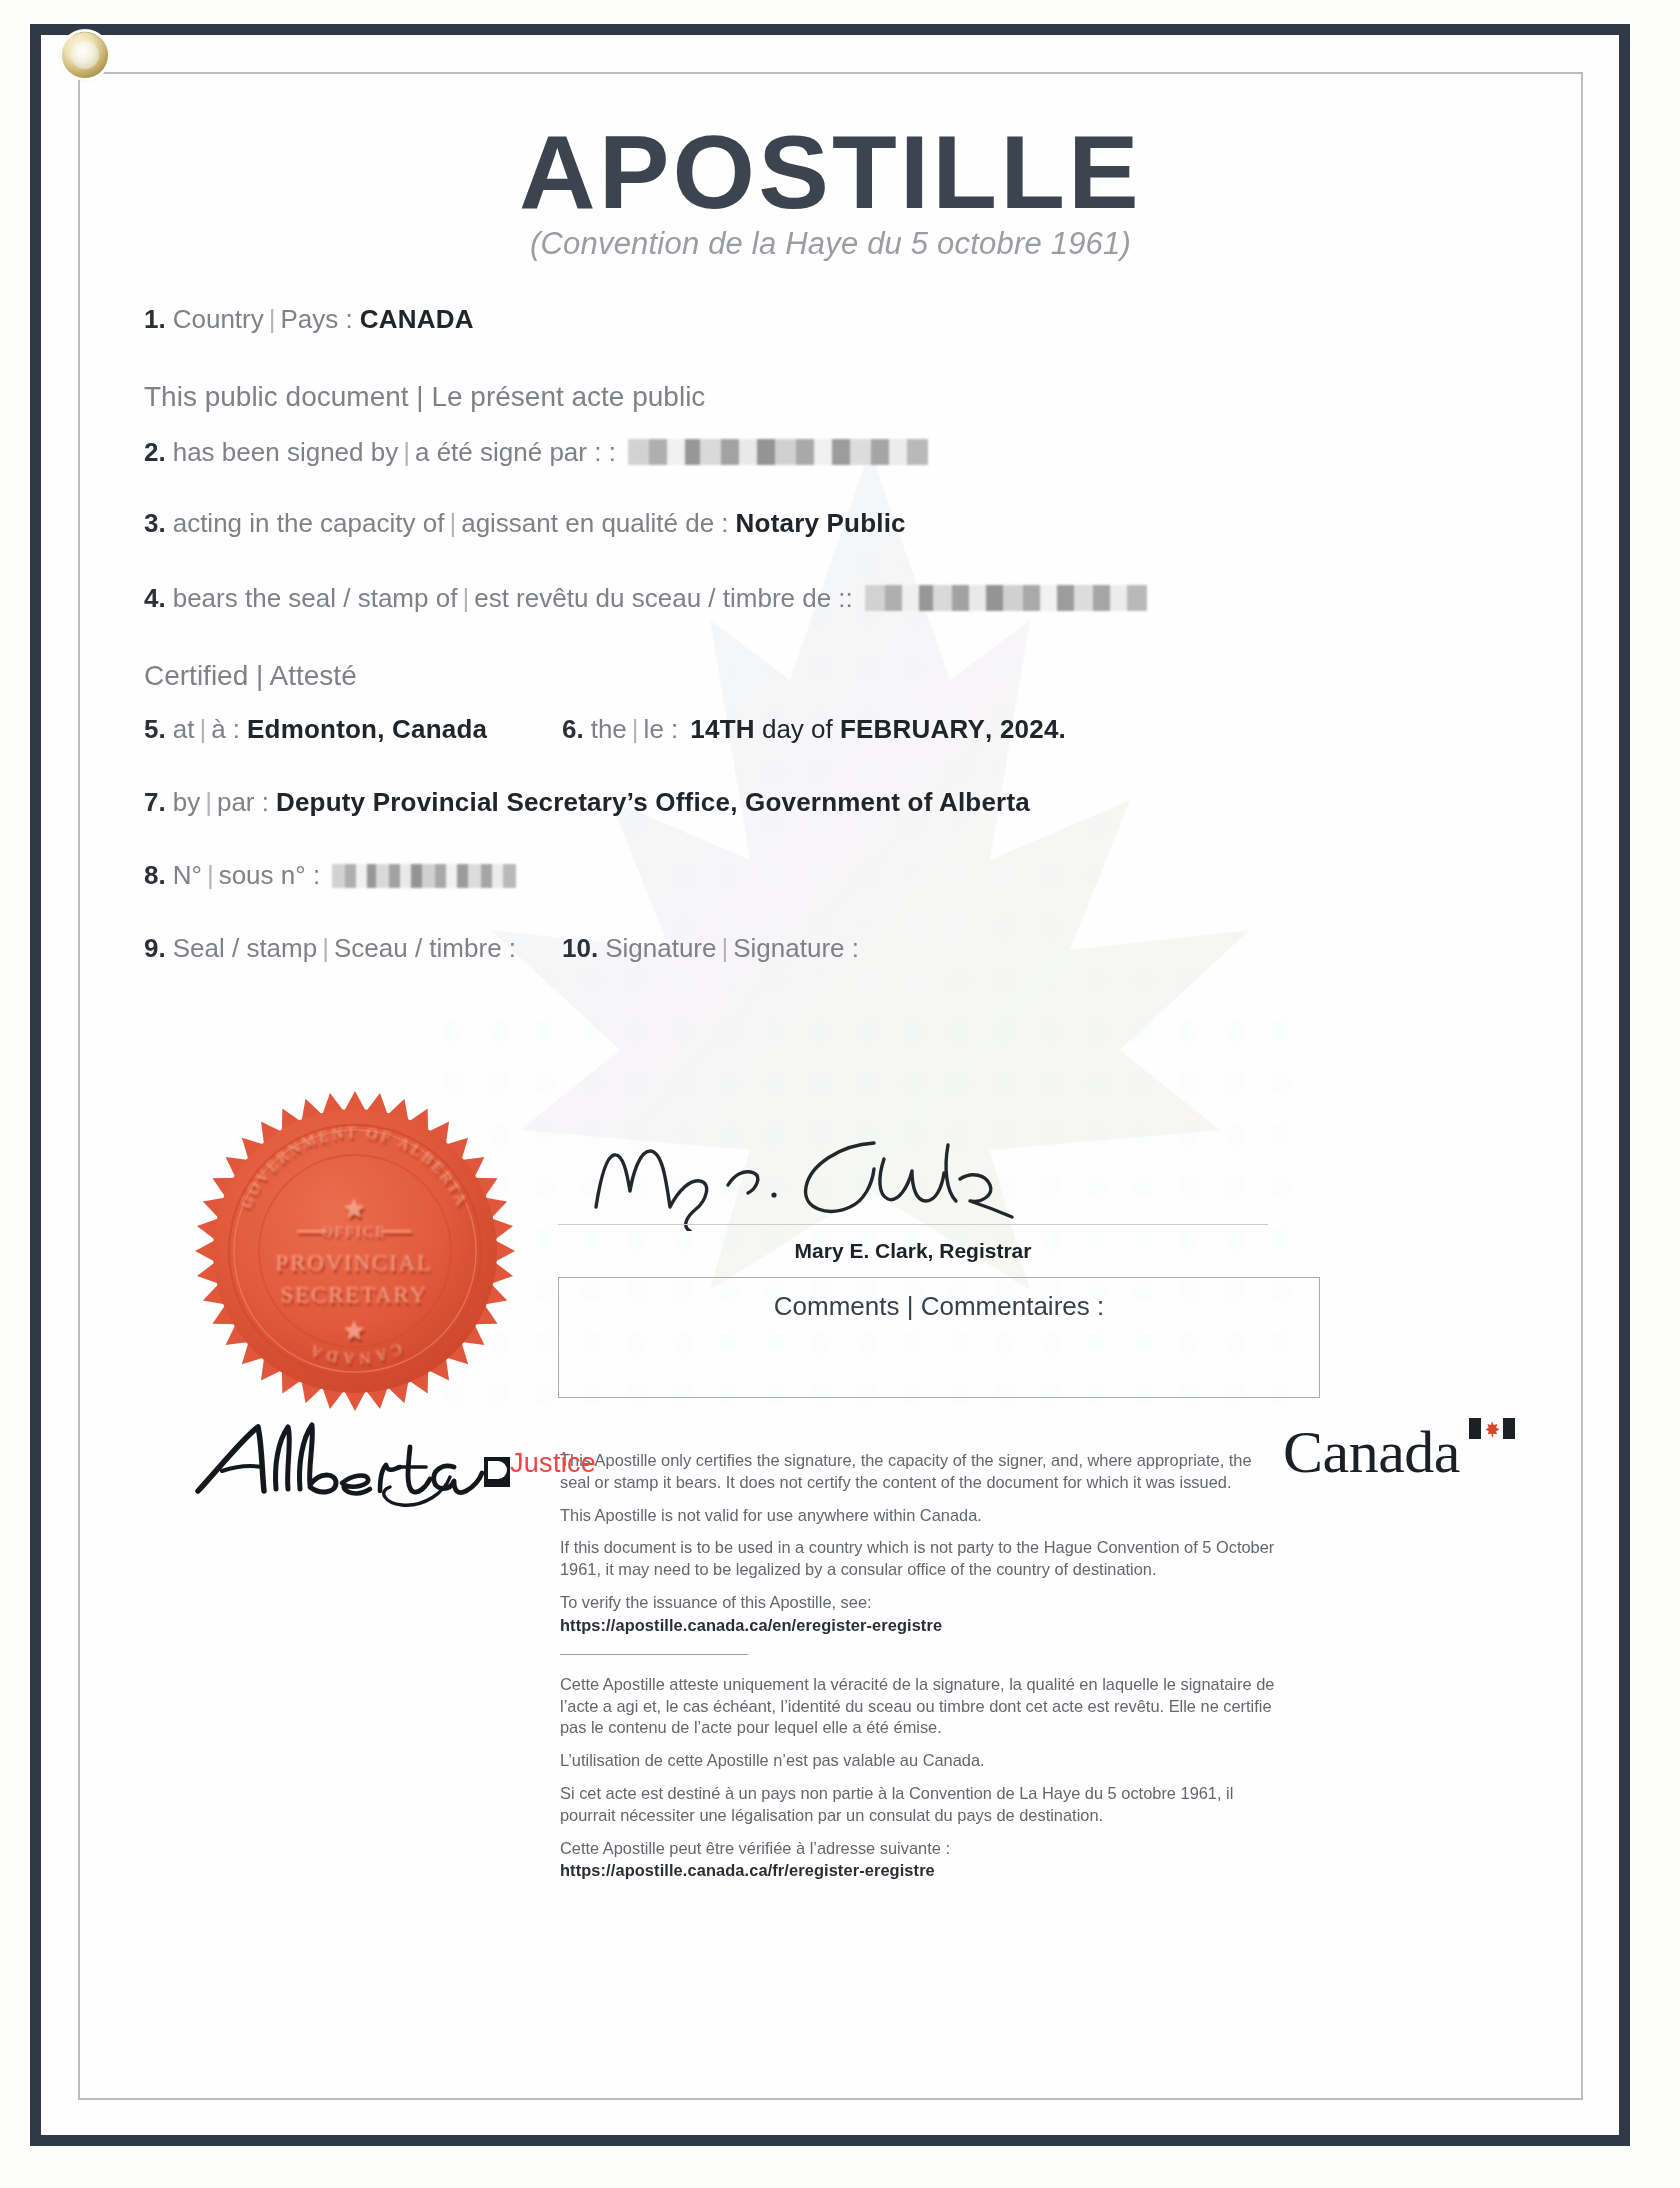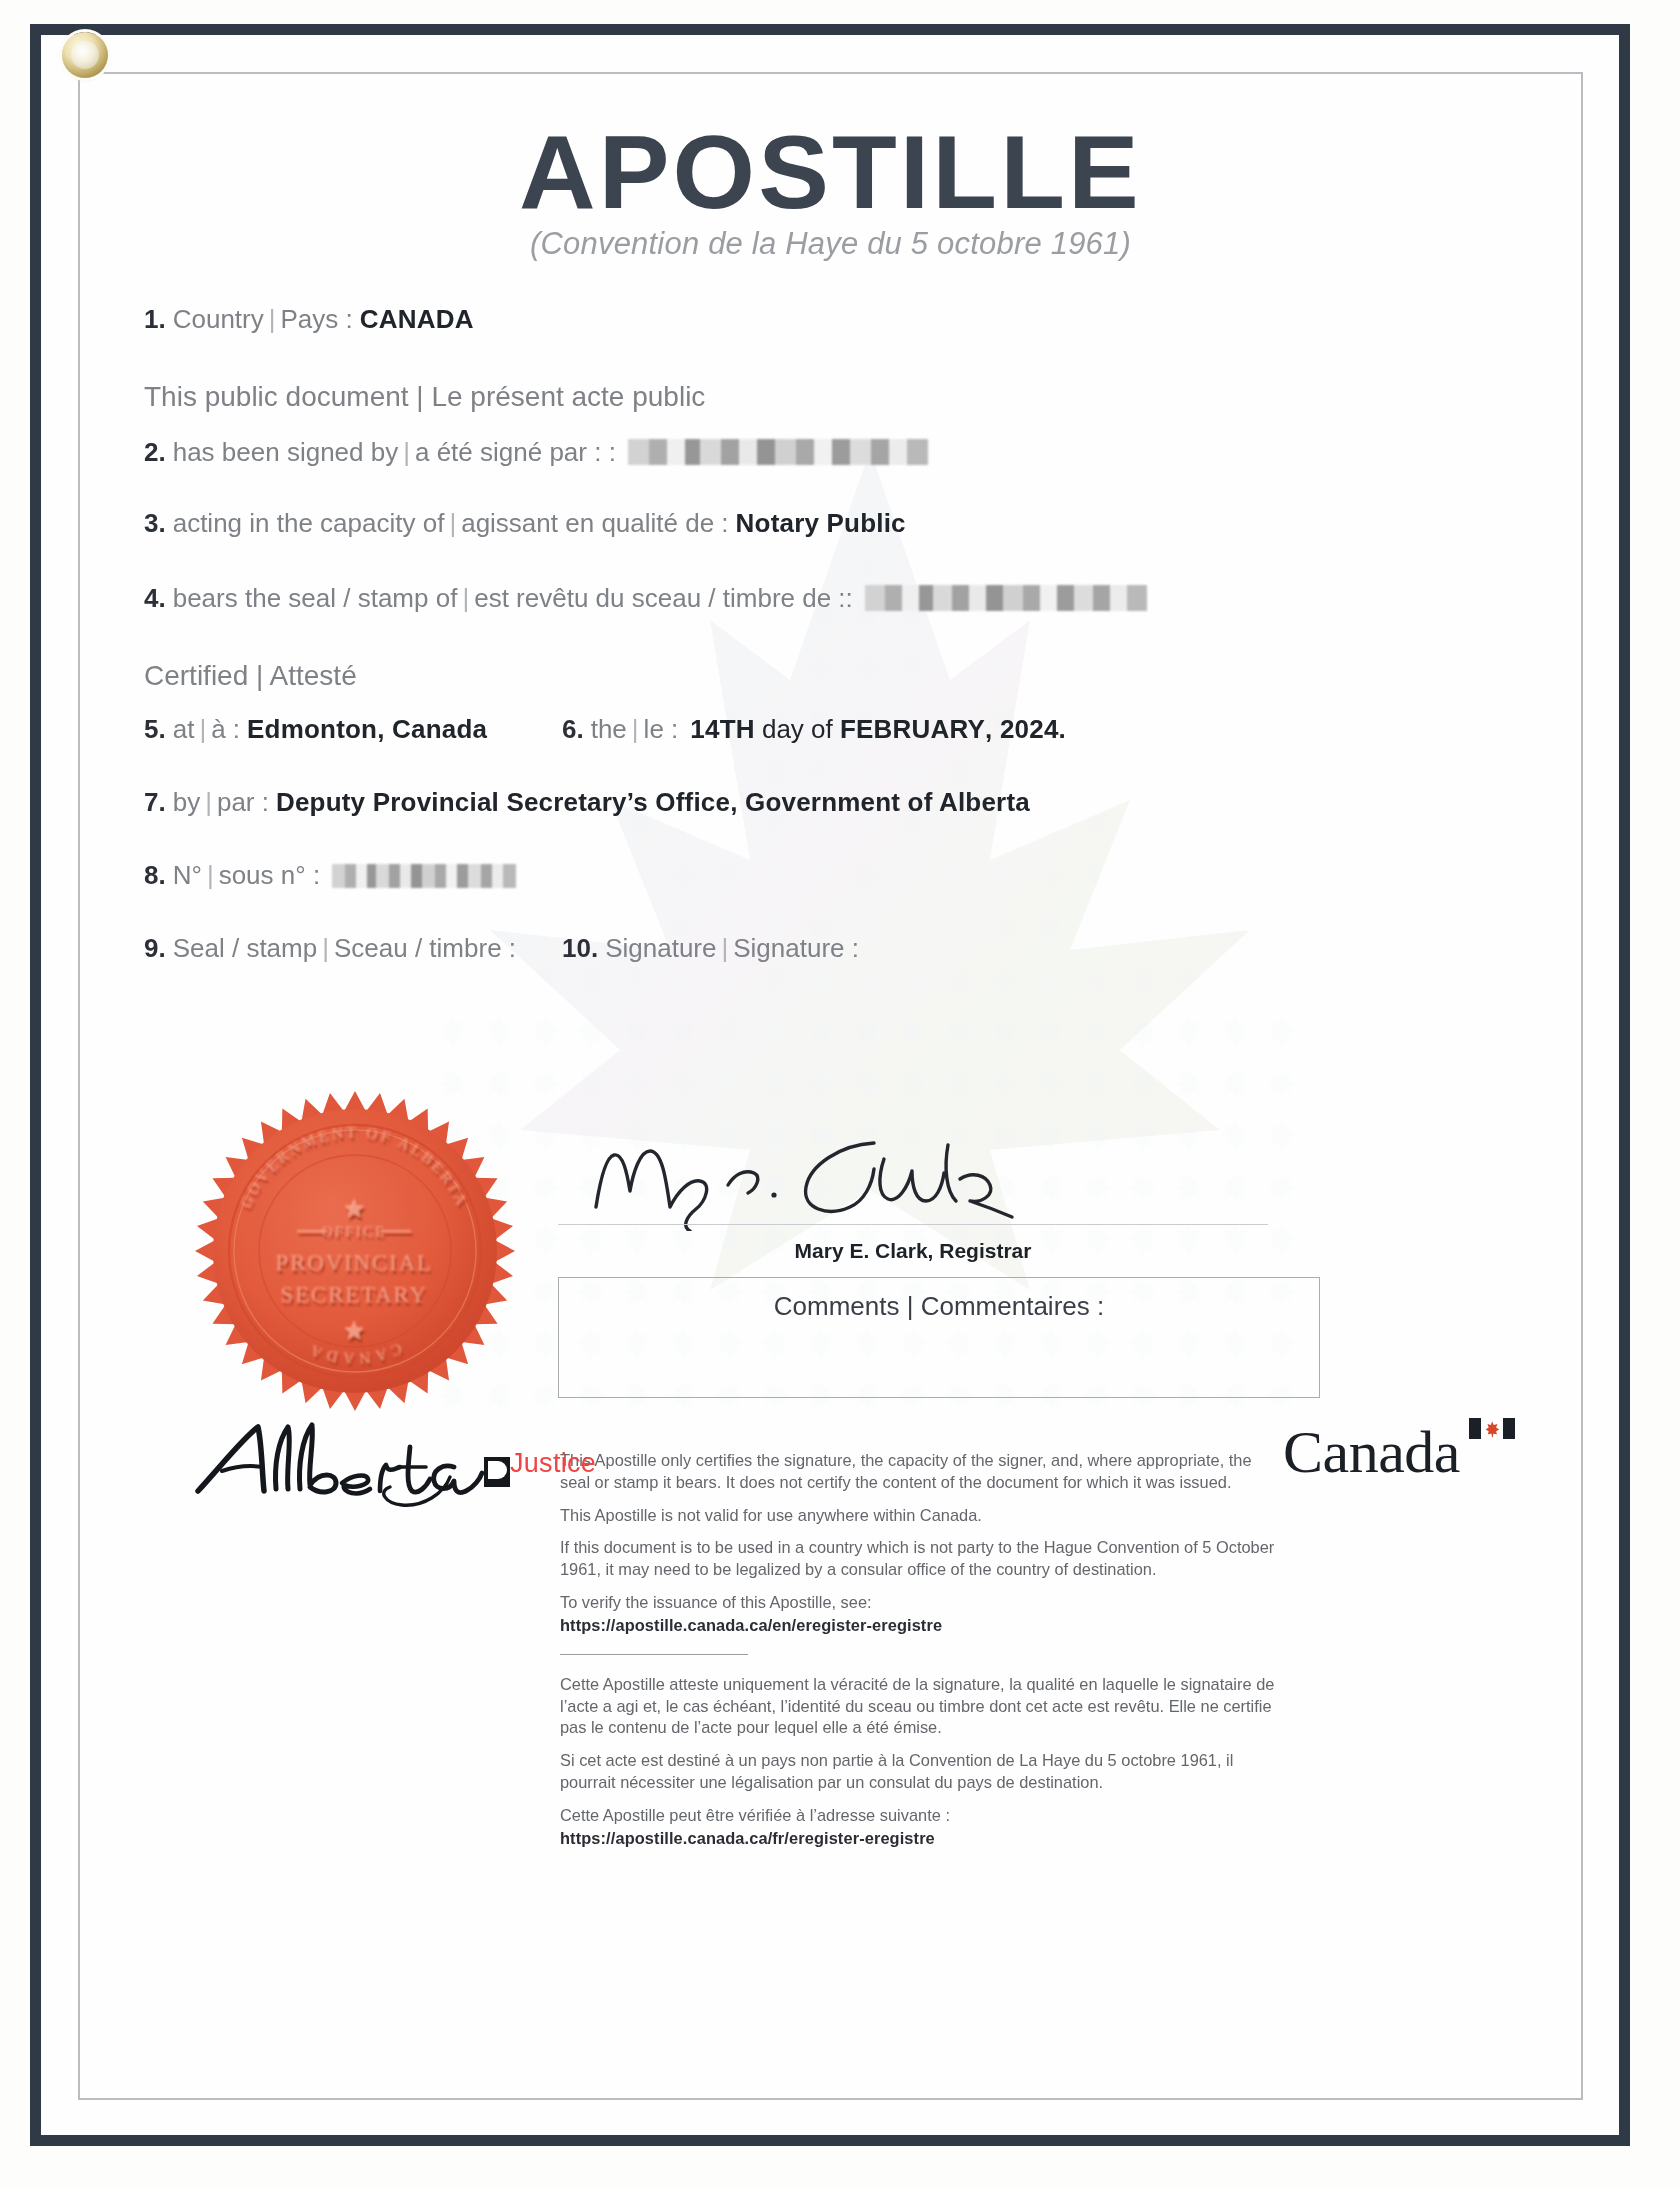--- a/index.html
+++ b/index.html
@@ -327,20 +327,21 @@
     <div id="legal">
       <p>This Apostille only certifies the signature, the capacity of the signer, and, where appropriate, the seal or stamp it bears. It does not certify the content of the document for which it was issued.</p>
       <p>This Apostille is not valid for use anywhere within Canada.</p>
       <p>If this document is to be used in a country which is not party to the Hague Convention of 5 October 1961, it may need to be legalized by a consular office of the country of destination.</p>
       <p>
         <span>To verify the issuance of this Apostille, see:</span>
         <span class="url">https://apostille.canada.ca/en/eregister-eregistre</span>
       </p>
       <div class="rule"></div>
       <p>Cette Apostille atteste uniquement la véracité de la signature, la qualité en laquelle le signataire de l’acte a agi et, le cas échéant, l’identité du sceau ou timbre dont cet acte est revêtu. Elle ne certifie pas le contenu de l’acte pour lequel elle a été émise.</p>
+      <p>L’utilisation de cette Apostille n’est pas valable au Canada.</p>
       <p>Si cet acte est destiné à un pays non partie à la Convention de La Haye du 5 octobre 1961, il pourrait nécessiter une légalisation par un consulat du pays de destination.</p>
       <p>
         <span>Cette Apostille peut être vérifiée à l’adresse suivante :</span>
         <span class="url">https://apostille.canada.ca/fr/eregister-eregistre</span>
       </p>
     </div>
 
     <div id="seal">
       <svg width="330" height="330" viewBox="0 0 330 330" aria-hidden="true">
         <defs>

